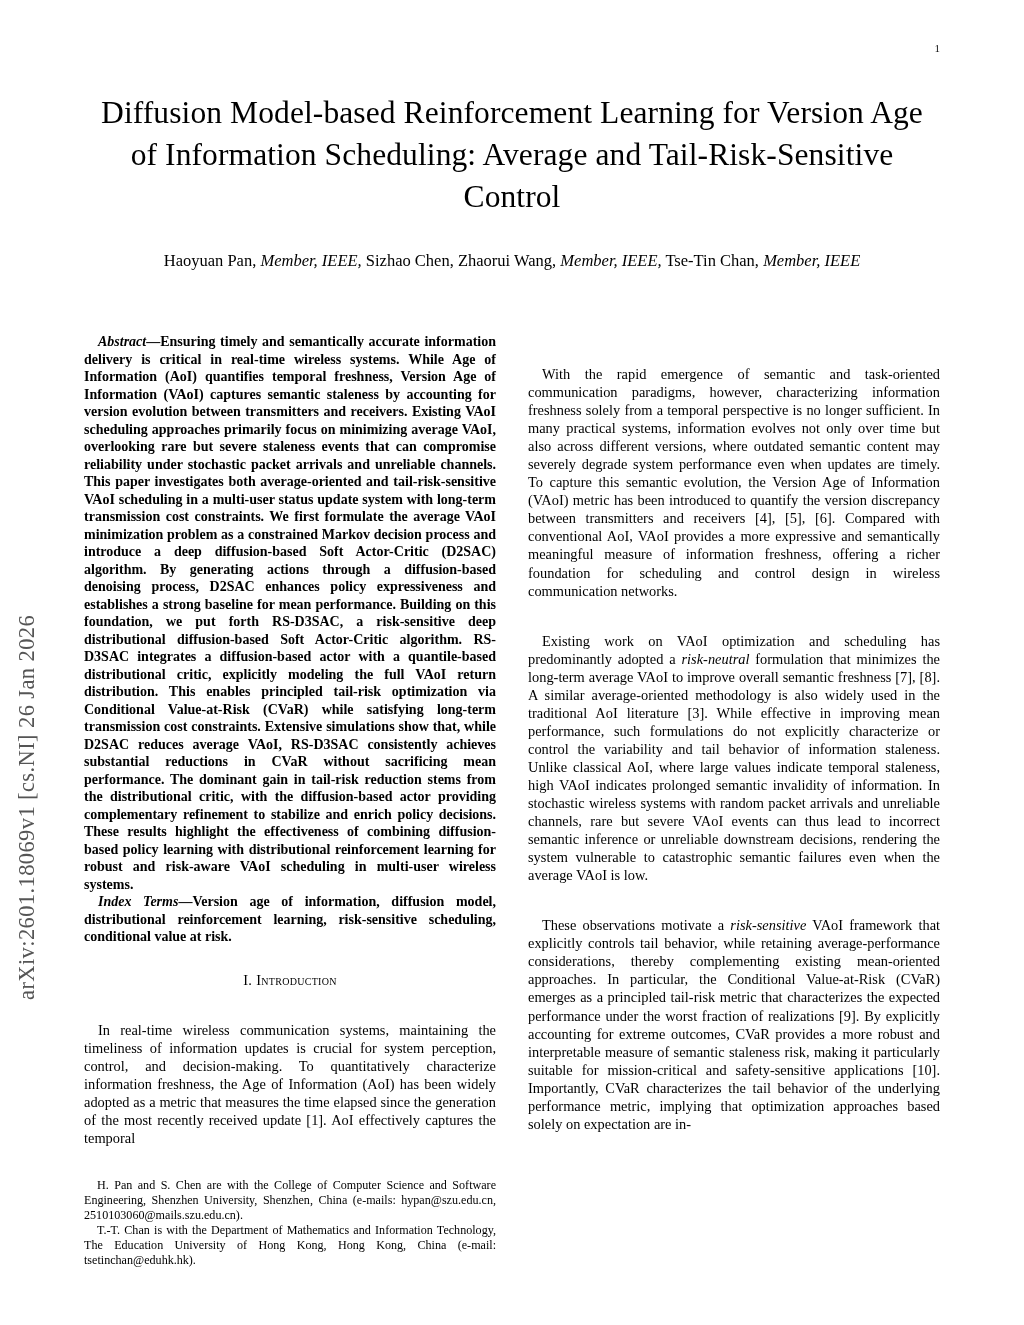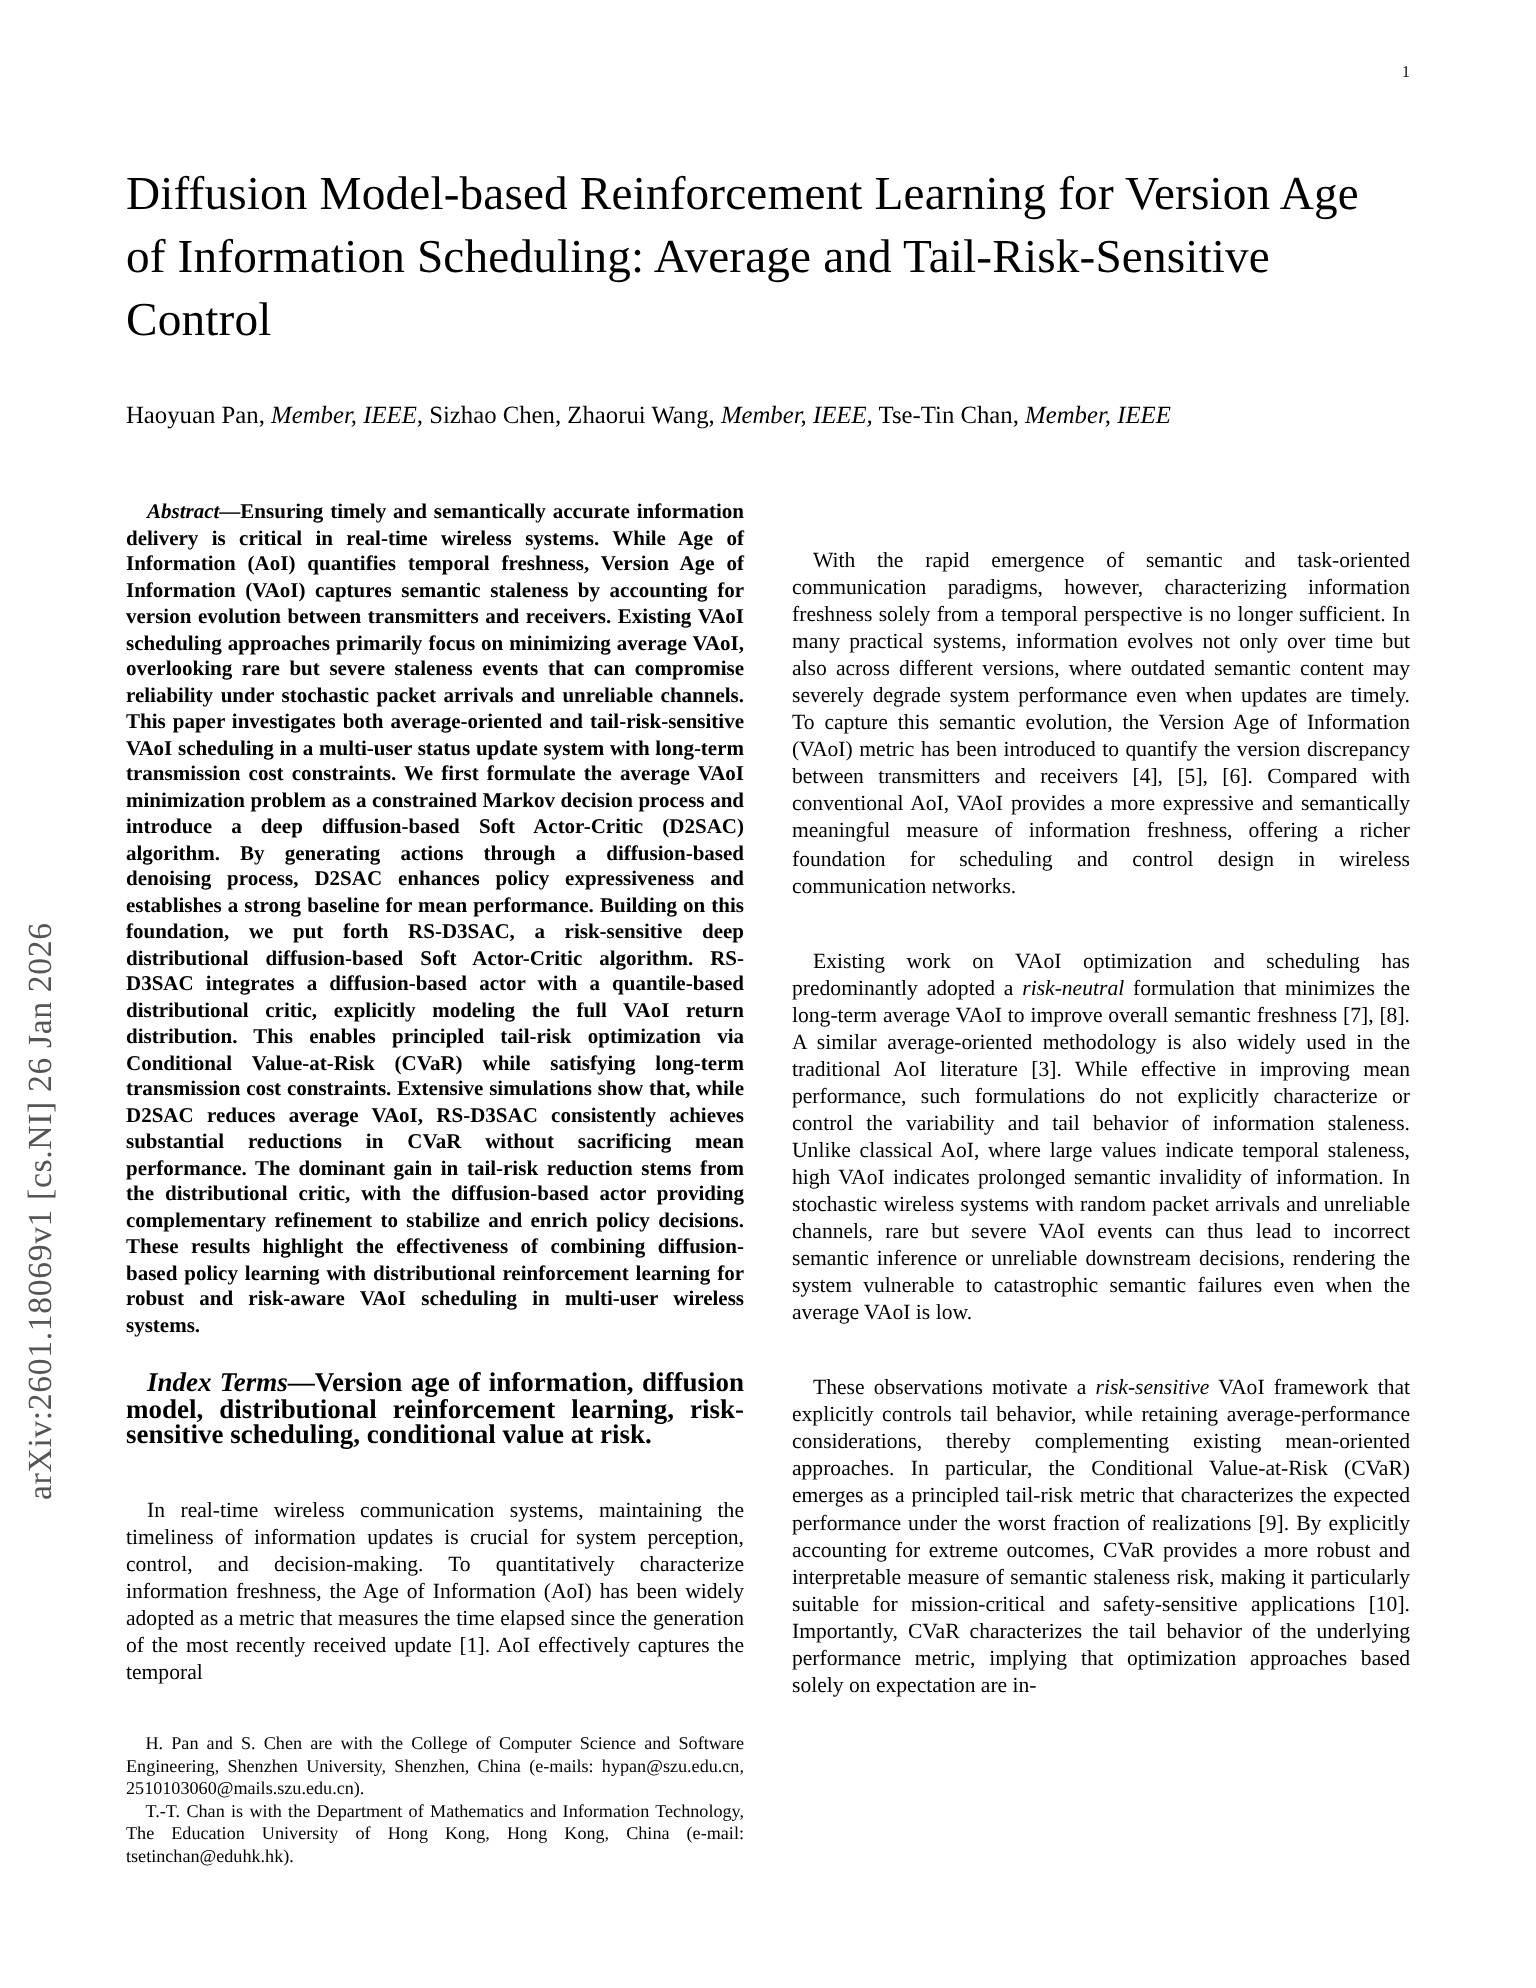--- a/index.html
+++ b/index.html
@@ -39,23 +39,23 @@
     right: 84px;
     top: 42px;
     font-size: 11px;
     color: #111;
   }
 
   
   .title-block {
     position: absolute;
     left: 84px;
-    top: 108px;
+    top: 92px;
     width: 856px;
-    text-align: left;
+    text-align: center;
   }
   .paper-title {
     font-size: 31.5px;
     line-height: 42px;
     font-weight: normal;
     margin: 0;
     letter-spacing: 0.1px;
   }
   .authors {
     margin-top: 32px;
@@ -91,25 +91,25 @@
     font-weight: bold;
     font-size: 14px;
     line-height: 17.5px;
     text-align: justify;
     text-indent: 14px;
   }
   .abstract .lead { font-style: italic; font-weight: bold; }
 
   .index-terms {
     font-weight: bold;
-    font-size: 18px;
+    font-size: 14px;
     line-height: 17.5px;
     text-align: justify;
     text-indent: 14px;
-    margin-top: 20px;
+    margin-top: 0;
   }
   .index-terms .lead { font-style: italic; font-weight: bold; }
 
   .section-heading {
     text-align: center;
     font-size: 14.4px;
     margin-top: 26px;
     margin-bottom: 7px;
     font-variant: small-caps;
     letter-spacing: 0.3px;
@@ -148,20 +148,24 @@
     <div class="col">
 
       <div class="abstract">
         <span class="lead">Abstract</span><span>—</span><span>Ensuring timely and semantically accurate information delivery is critical in real-time wireless systems. While Age of Information (AoI) quantifies temporal freshness, Version Age of Information (VAoI) captures semantic staleness by accounting for version evolution between transmitters and receivers. Existing VAoI scheduling approaches primarily focus on minimizing average VAoI, overlooking rare but severe staleness events that can compromise reliability under stochastic packet arrivals and unreliable channels. This paper investigates both average-oriented and tail-risk-sensitive VAoI scheduling in a multi-user status update system with long-term transmission cost constraints. We first formulate the average VAoI minimization problem as a constrained Markov decision process and introduce a deep diffusion-based Soft Actor-Critic (D2SAC) algorithm. By generating actions through a diffusion-based denoising process, D2SAC enhances policy expressiveness and establishes a strong baseline for mean performance. Building on this foundation, we put forth RS-D3SAC, a risk-sensitive deep distributional diffusion-based Soft Actor-Critic algorithm. RS-D3SAC integrates a diffusion-based actor with a quantile-based distributional critic, explicitly modeling the full VAoI return distribution. This enables principled tail-risk optimization via Conditional Value-at-Risk (CVaR) while satisfying long-term transmission cost constraints. Extensive simulations show that, while D2SAC reduces average VAoI, RS-D3SAC consistently achieves substantial reductions in CVaR without sacrificing mean performance. The dominant gain in tail-risk reduction stems from the distributional critic, with the diffusion-based actor providing complementary refinement to stabilize and enrich policy decisions. These results highlight the effectiveness of combining diffusion-based policy learning with distributional reinforcement learning for robust and risk-aware VAoI scheduling in multi-user wireless systems.</span>
       </div>
 
       <div class="index-terms">
         <span class="lead">Index Terms</span><span>—</span><span>Version age of information, diffusion model, distributional reinforcement learning, risk-sensitive scheduling, conditional value at risk.</span>
       </div>
 
+      <div class="section-heading">
+        <span class="num">I.</span>
+        <span>Introduction</span>
+      </div>
 
       <p class="indent">In real-time wireless communication systems, maintaining the timeliness of information updates is crucial for system perception, control, and decision-making. To quantitatively characterize information freshness, the Age of Information (AoI) has been widely adopted as a metric that measures the time elapsed since the generation of the most recently received update [1]. AoI effectively captures the temporal</p>
 
       <div class="footnotes">
         <p>H. Pan and S. Chen are with the College of Computer Science and Software Engineering, Shenzhen University, Shenzhen, China (e-mails: hypan@szu.edu.cn, 2510103060@mails.szu.edu.cn).</p>
         <p>T.-T. Chan is with the Department of Mathematics and Information Technology, The Education University of Hong Kong, Hong Kong, China (e-mail: tsetinchan@eduhk.hk).</p>
       </div>
 
     </div>
 

